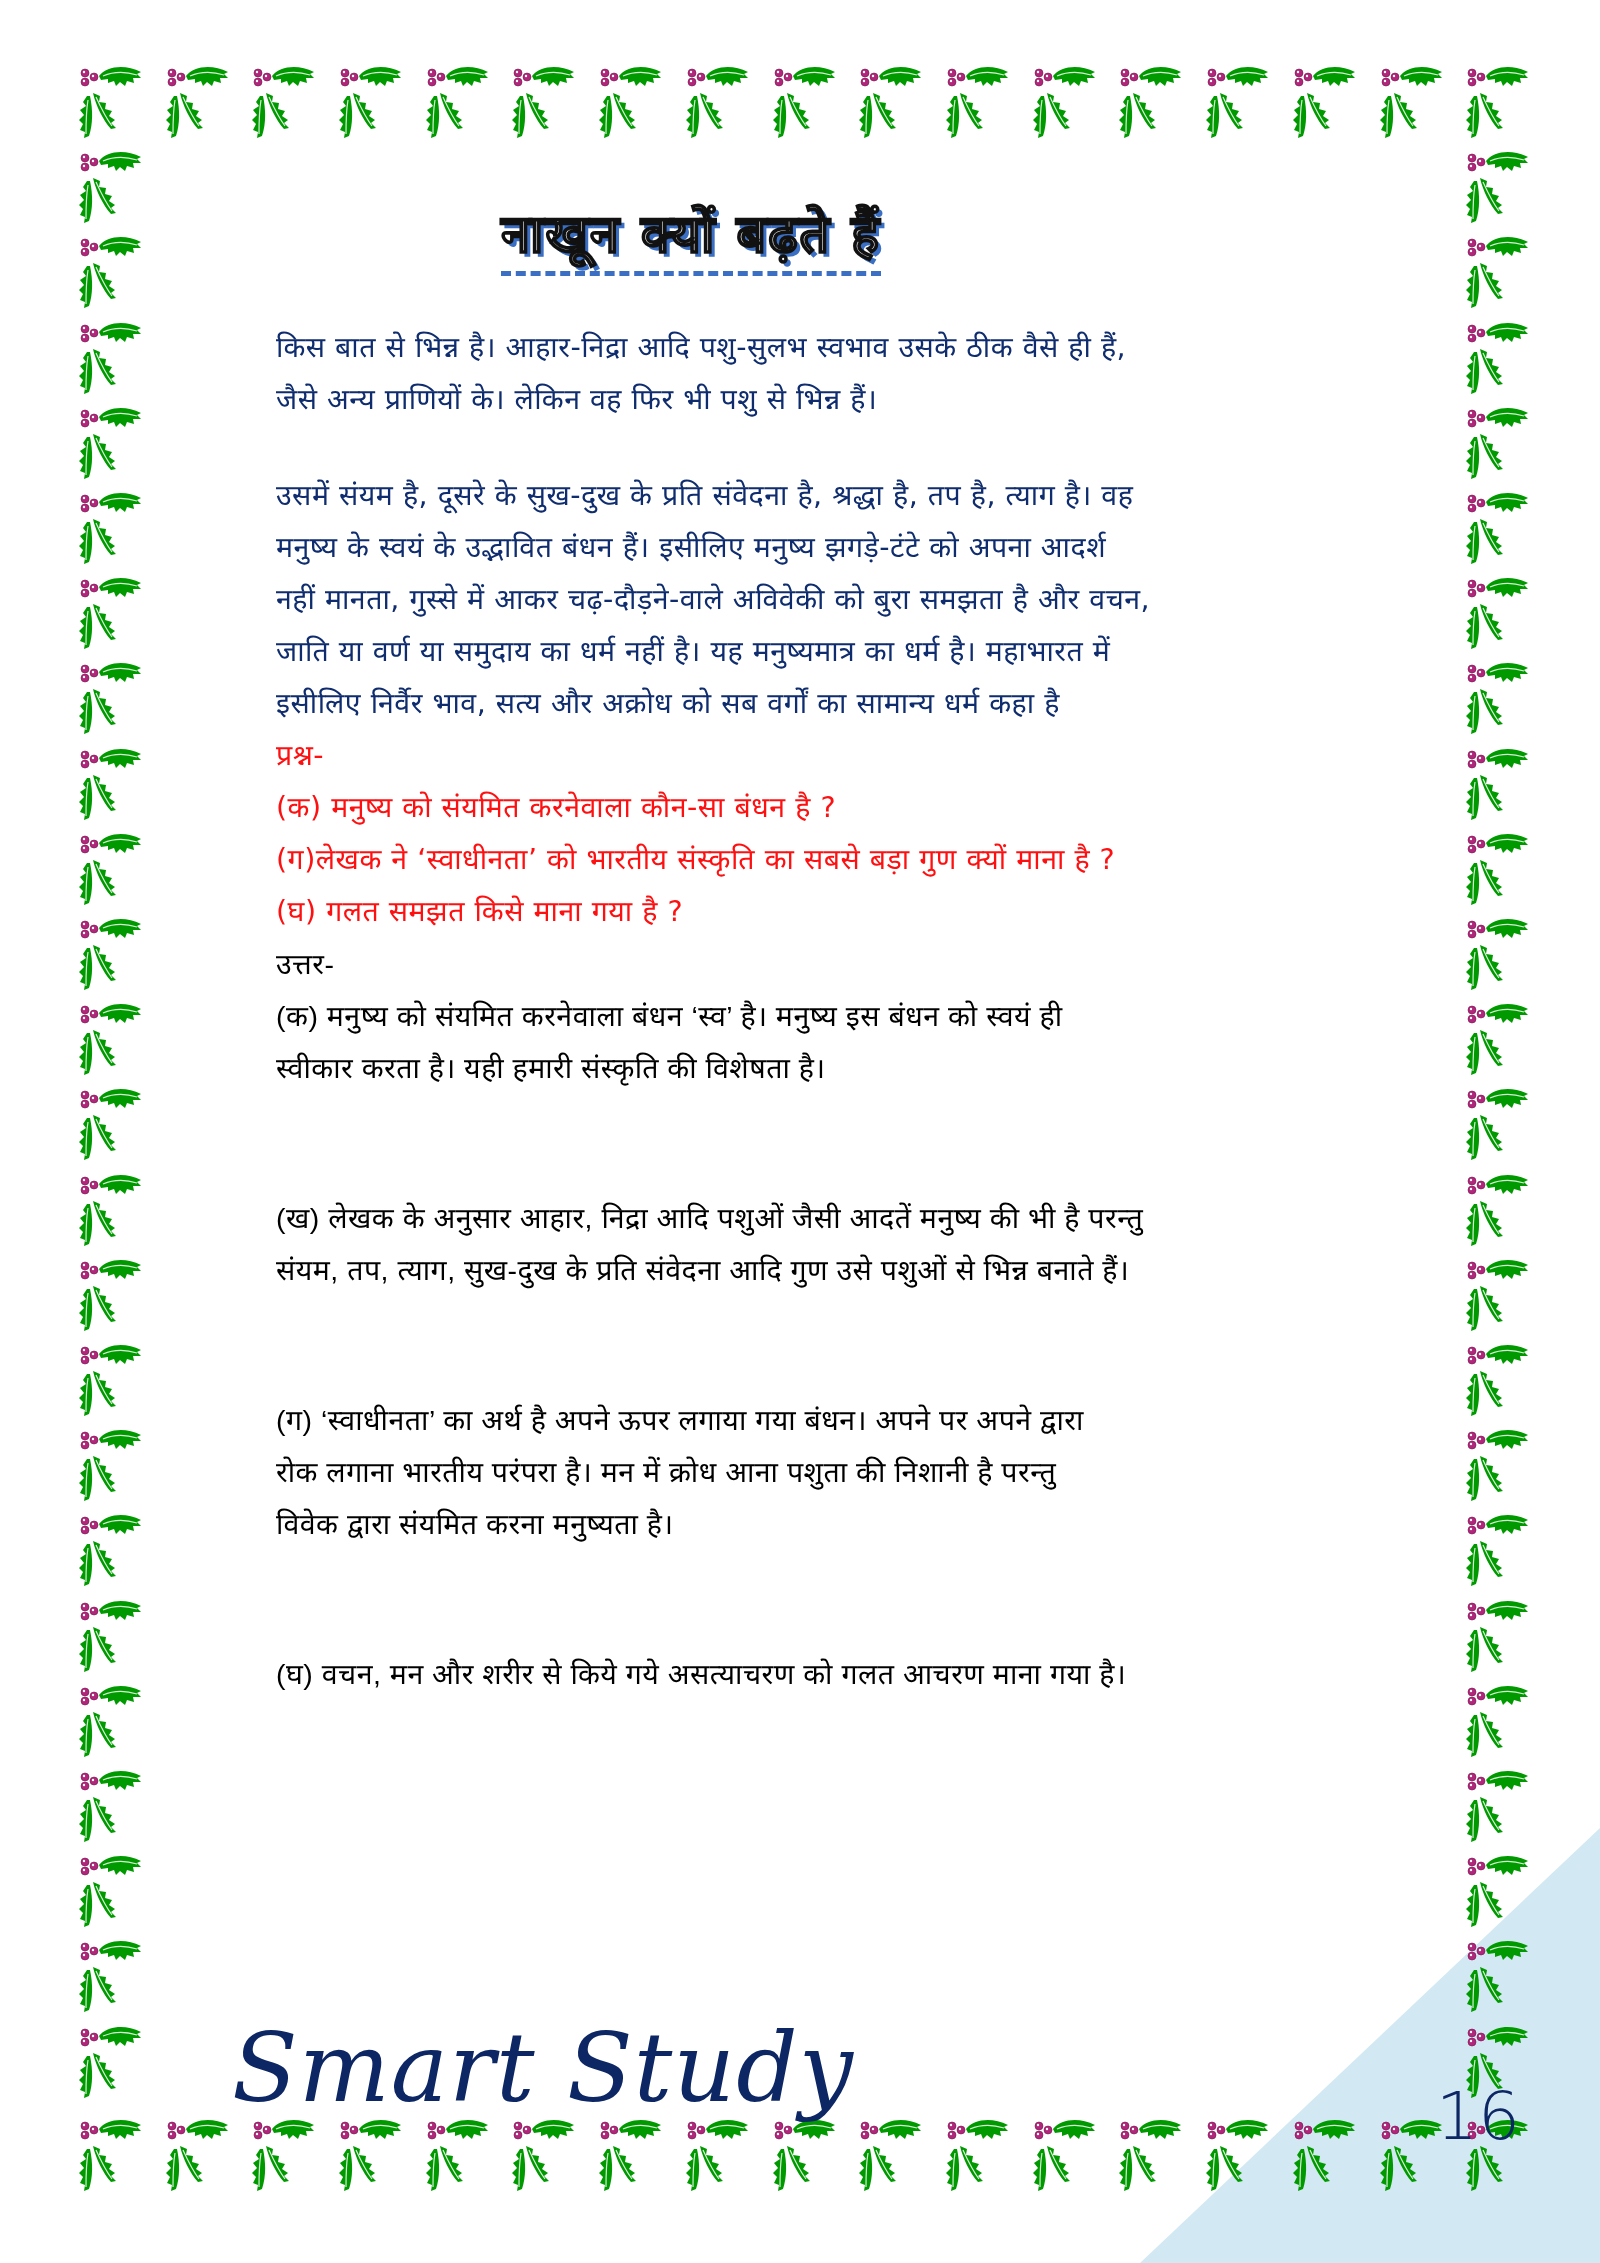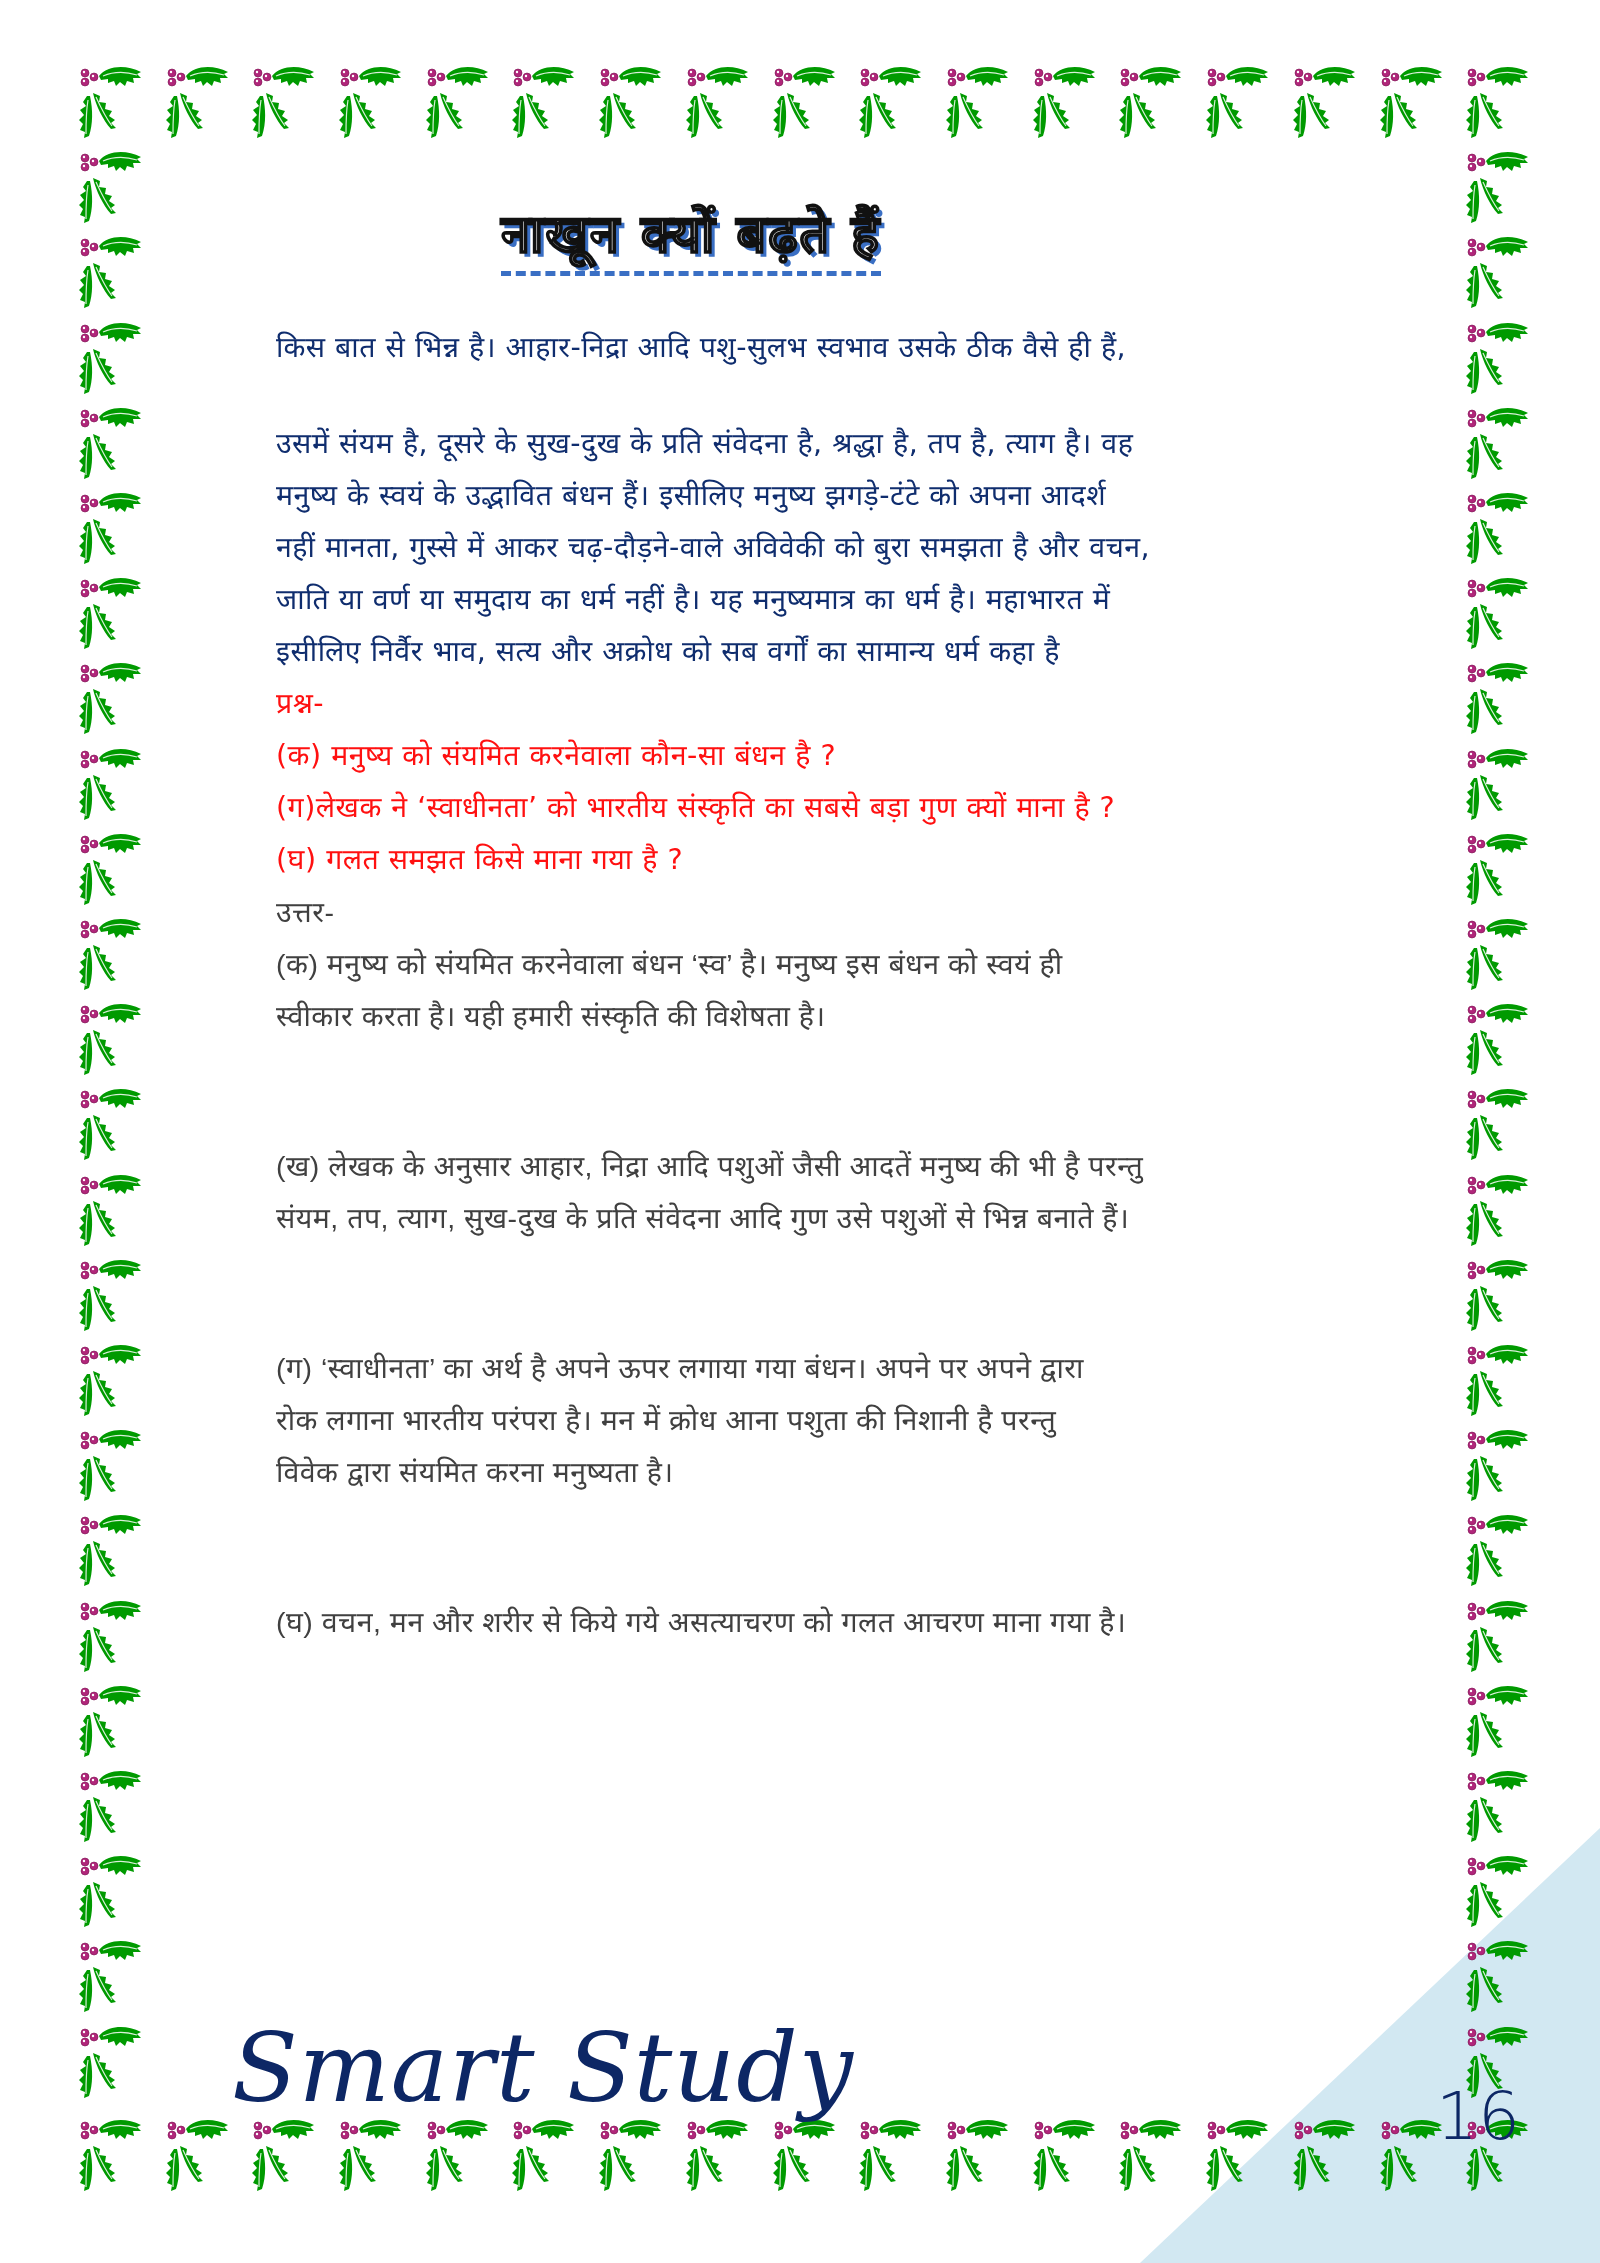--- a/index.html
+++ b/index.html
@@ -30,21 +30,21 @@
     border-bottom: 5px dashed #3a6fc4;
     padding-bottom: 4px;
   }
 
   .content {
     position: absolute; left: 240px; top: 322px; width: 1120px;
   }
   .para { margin: 0; font-size: 28.5px; line-height: 52px; letter-spacing: 0.5px; }
   .navy { color: #0f2d6e; }
   .red { color: #ff1010; }
-  .gray { color: #404040; font-family: "Liberation Sans Narrow", "Liberation Sans", sans-serif; font-size: 28.5px; }
+  .gray { color: #000000; font-family: "Liberation Sans Narrow", "Liberation Sans", sans-serif; font-size: 28.5px; }
   .line { display: block; white-space: nowrap; margin-left: 36px; }
   .gap-para { height: 44px; }
   .ans-gap { height: 98px; }
 
   .footer-brand {
     position: absolute; left: 232px; top: 2020px;
     font-family: "DejaVu Serif", serif; font-style: italic;
     font-size: 96px; color: #0d2765; letter-spacing: 1px;
     line-height: 1;
   }
@@ -1905,20 +1905,21 @@
   </div>
 
 <div class="title">
   <span class="title-text">नाखून क्यों बढ़ते हैं</span>
 </div>
 
 <div class="content">
 
   <div class="para navy">
     <span class="line">किस बात से भिन्न है। आहार-निद्रा आदि पशु-सुलभ स्वभाव उसके ठीक वैसे ही हैं,</span>
+    <span class="line">जैसे अन्य प्राणियों के। लेकिन वह फिर भी पशु से भिन्न हैं।</span>
   </div>
 
   <div class="gap-para"></div>
 
   <div class="para navy">
     <span class="line">उसमें संयम है, दूसरे के सुख-दुख के प्रति संवेदना है, श्रद्धा है, तप है, त्याग है। वह</span>
     <span class="line">मनुष्य के स्वयं के उद्भावित बंधन हैं। इसीलिए मनुष्य झगड़े-टंटे को अपना आदर्श</span>
     <span class="line">नहीं मानता, गुस्से में आकर चढ़-दौड़ने-वाले अविवेकी को बुरा समझता है और वचन,</span>
     <span class="line">जाति या वर्ण या समुदाय का धर्म नहीं है। यह मनुष्यमात्र का धर्म है। महाभारत में</span>
     <span class="line">इसीलिए निर्वैर भाव, सत्य और अक्रोध को सब वर्गों का सामान्य धर्म कहा है</span>

